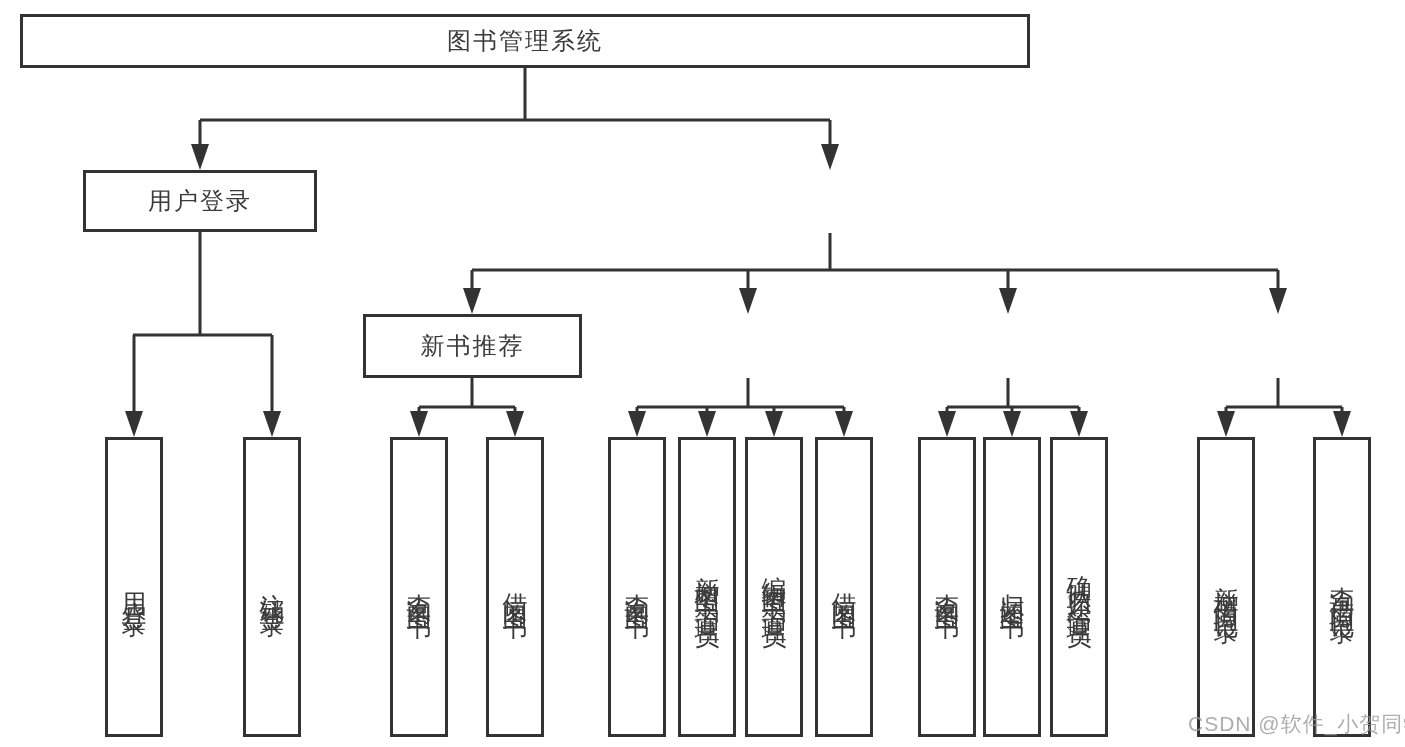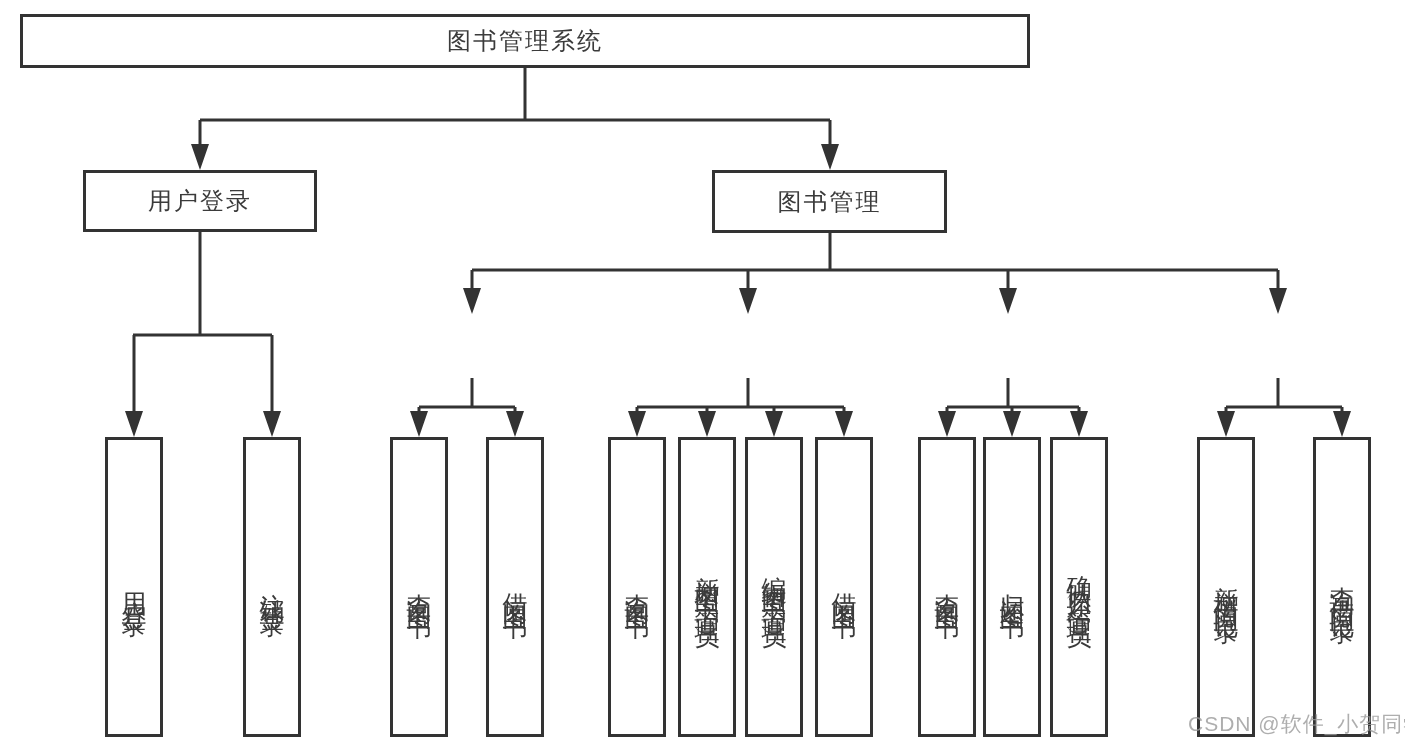--- a/index.html
+++ b/index.html
@@ -71,22 +71,22 @@
       M628 411 L646 411 L637 437 Z  M698 411 L716 411 L707 437 Z
       M765 411 L783 411 L774 437 Z  M835 411 L853 411 L844 437 Z
       M938 411 L956 411 L947 437 Z  M1003 411 L1021 411 L1012 437 Z
       M1070 411 L1088 411 L1079 437 Z
       M1217 411 L1235 411 L1226 437 Z  M1333 411 L1351 411 L1342 437 Z"></path>
   </svg>
 
   <div class="node hbox" style="left:20px;top:14px;width:1010px;height:54px">图书管理系统</div>
 
   <div class="node hbox" style="left:83px;top:170px;width:234px;height:62px">用户登录</div>
-  <div class="node hbox" style="left:712px;top:170px;width:235px;height:63px">图书管理</div>
 
+  <div class="node hbox" style="left:363px;top:314px;width:219px;height:64px">新书推荐</div>
 
   <div class="node vbox" style="left:105px;top:437px;width:58px;height:300px">用户登录</div>
   <div class="node vbox" style="left:243px;top:437px;width:58px;height:300px">注销登录</div>
 
   <div class="node vbox" style="left:390px;top:437px;width:58px;height:300px">查询图书</div>
   <div class="node vbox" style="left:486px;top:437px;width:58px;height:300px">借阅图书</div>
 
   <div class="node vbox" style="left:608px;top:437px;width:58px;height:300px">查询图书</div>
   <div class="node vbox" style="left:678px;top:437px;width:58px;height:300px">新增图书（管理员）</div>
   <div class="node vbox" style="left:745px;top:437px;width:58px;height:300px">编辑图书（管理员）</div>

